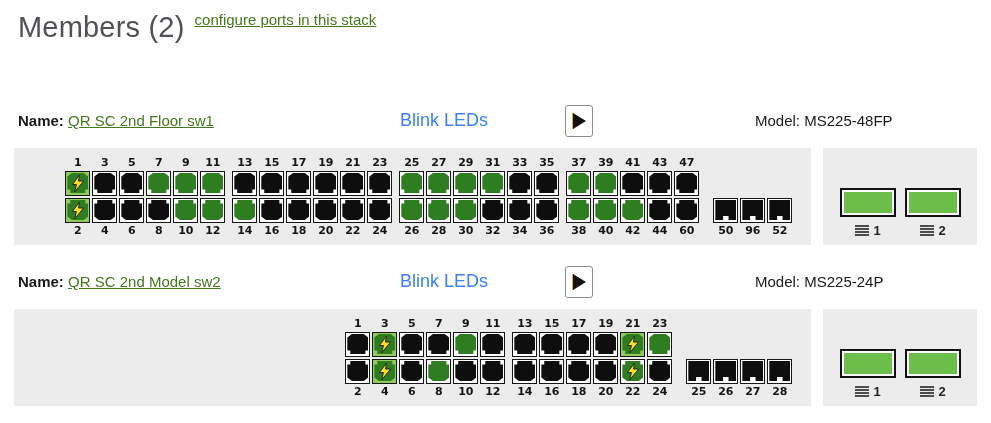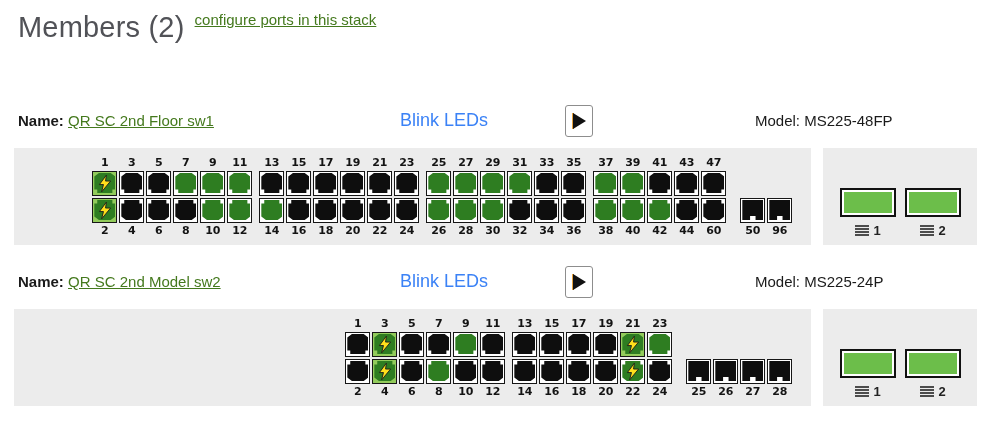--- a/index.html
+++ b/index.html
@@ -360,20 +360,28 @@
                 <div class="plbl" data-name="port-number-label">50</div>
               </div>
               <div class="pcol" data-name="port-column">
                 <div class="plbl" data-name="port-number-label"></div>
                 <div class="cell ghost" data-name="empty-slot"></div>
                 <div class="cell" data-name="port-51">
                   <div class="jack sfp" data-name="sfp-jack-icon"></div>
                 </div>
                 <div class="plbl" data-name="port-number-label">96</div>
               </div>
+              <div class="pcol" data-name="port-column">
+                <div class="plbl" data-name="port-number-label"></div>
+                <div class="cell ghost" data-name="empty-slot"></div>
+                <div class="cell" data-name="port-52">
+                  <div class="jack sfp" data-name="sfp-jack-icon"></div>
+                </div>
+                <div class="plbl" data-name="port-number-label">52</div>
+              </div>
             </div>
           </div>
       </div>
       <div class="stack-panel" data-name="stack-panel">
           <div class="stack-unit" data-name="stack-unit">
             <div class="sp-rect" data-name="stack-port-1">
               <div class="sp-fill" data-name="stack-port-led"></div>
             </div>
             <div class="sp-label" data-name="stack-port-label">
               <div class="stack-icon" data-name="stack-icon"></div>

